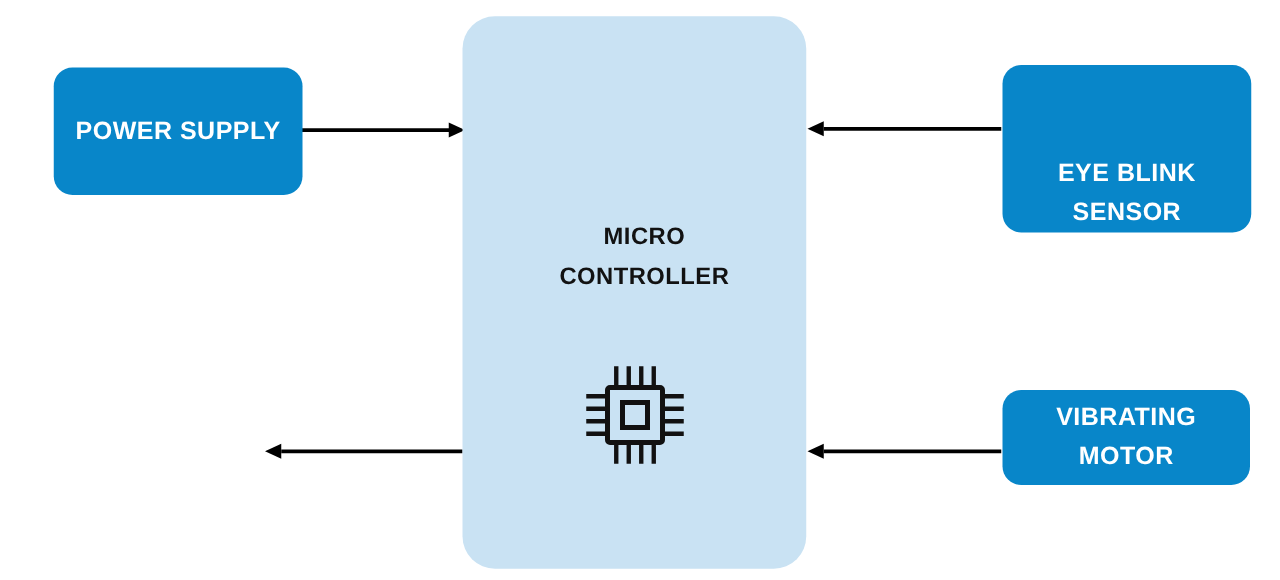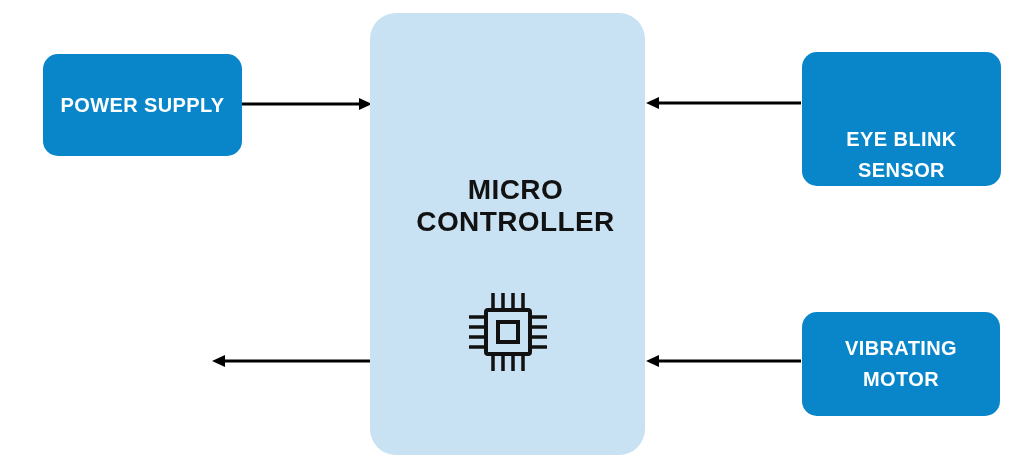--- a/index.html
+++ b/index.html
@@ -45,38 +45,38 @@
     border-radius: 26px;
     display: block;
   }
   .center-label {
     position: absolute;
     top: 161px;
     left: 16px;
     right: 0;
     text-align: center;
     color: #121212;
-    font-size: 28px;
+    font-size: 19px;
     line-height: 32px;
     font-weight: bold;
     letter-spacing: 0.4px;
     white-space: pre-line;
   }
   .chip-icon-wrap {
     position: absolute;
     left: 50%;
     top: 277px;
     transform: translateX(-50%);
     width: 84px;
     height: 84px;
   }
   .node-power     { left: 12px;  top: 54px;  width: 199px; height: 102px; margin-left: 31px; }
   .node-eye       { left: 802px; top: 52px;  width: 199px; height: 134px; align-items: flex-end; }
   .node-buzzer    { left: 13px;  top: 310px; width: 198px; height: 104px; }
-  .node-motor     { left: 802px; top: 312px; width: 198px; height: 104px; }
+  .node-motor     { left: 802px; top: 312px; width: 198px; height: 76px; }
 </style>
 </head>
 <body>
 
 <div class="canvas">
 
   <svg class="arrows-layer" viewBox="0 0 1024 464" xmlns="http://www.w3.org/2000/svg">
     <g stroke="#000000" fill="#000000">
       <line x1="213" y1="104" x2="360" y2="104" stroke-width="3"></line>
       <polygon points="372,104 359,98 359,110" stroke="none"></polygon>

